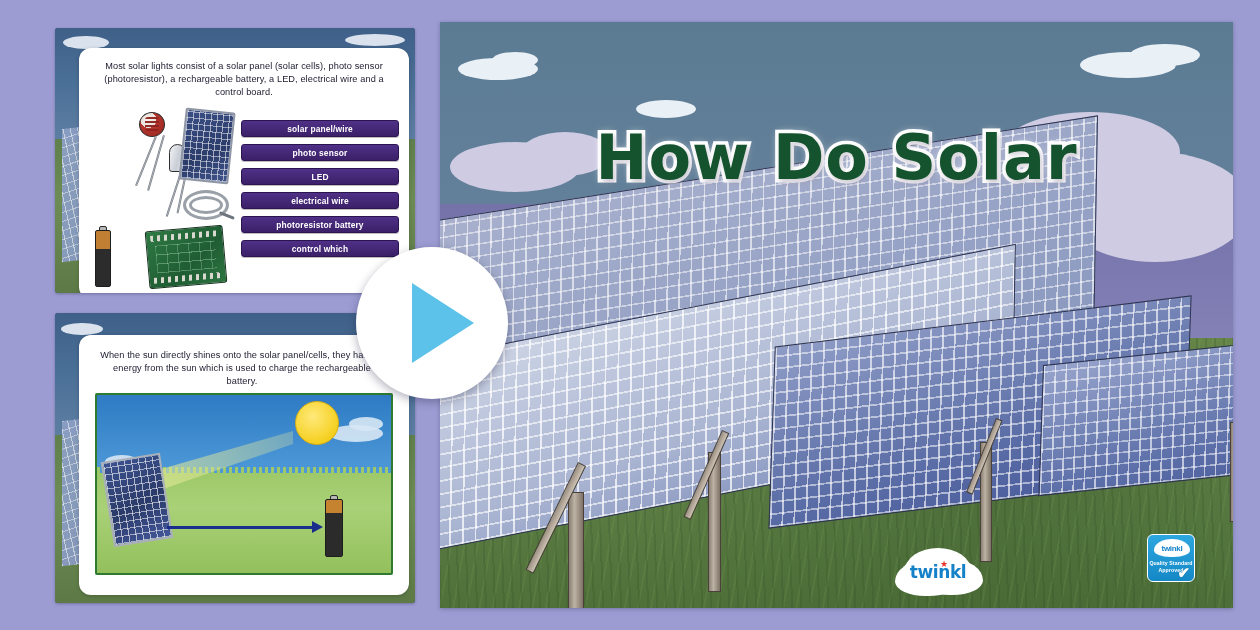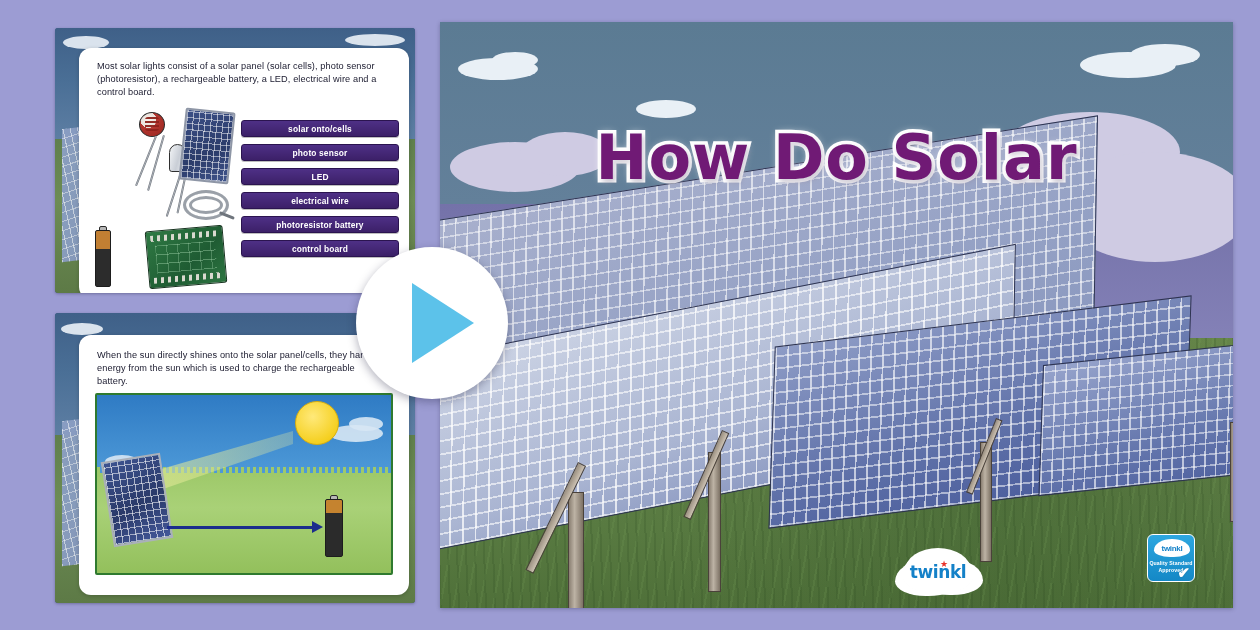--- a/index.html
+++ b/index.html
@@ -4,21 +4,21 @@
 <style>
   * { margin:0; padding:0; box-sizing:border-box; }
   html,body { width:1260px; height:630px; overflow:hidden; }
   body {
     font-family:"Liberation Sans", sans-serif;
     background:#9c9cd3;
     position:relative;
   }
 
   
-  .left-col { position:absolute; left:55px; top:28px; width:360px; height:575px; }
+  .left-col { position:absolute; left:55px; top:28px; width:360px; height:575px;text-align:center; }
 
   .slide {
     position:absolute; left:0; width:360px;
     background:#34557e;
     border-radius:3px;
     overflow:hidden;
     box-shadow:0 1px 3px rgba(30,30,60,.35);
   }
   .slide.one { top:0; height:265px; }
   .slide.two { top:285px; height:290px; }
@@ -292,21 +292,21 @@
   }
 
   
   .hero-title{
     position:absolute; left:0; right:0; top:104px;
     text-align:center;
     font-family:"DejaVu Sans", sans-serif;
     font-weight:bold;
     font-size:62px;
     line-height:1.02;
-    color:#701a75;
+    color:#14532d;
     letter-spacing:1px;
     -webkit-text-stroke:7px #ffffff;
     paint-order:stroke fill;
     text-shadow:
       0 0 9px rgba(255,255,255,.9),
       2px 3px 5px rgba(40,25,70,.35);
     white-space:nowrap;
   }
   .hero-title span{ display:block; }
 
@@ -413,26 +413,26 @@
         <div class="wire-coil"></div>
         <div class="wire-tail"></div>
         <div class="battery-cap"></div>
         <div class="battery"></div>
         <div class="pcb">
           <div class="pcb-traces"></div>
         </div>
       </div>
 
       <div class="labels">
-        <div class="label-chip">solar onto/cells</div>
+        <div class="label-chip">solar panel/wire</div>
         <div class="label-chip">photo sensor</div>
         <div class="label-chip">LED</div>
         <div class="label-chip">electrical wire</div>
         <div class="label-chip">photoresistor battery</div>
-        <div class="label-chip">control board</div>
+        <div class="label-chip">control which</div>
       </div>
     </div>
   </div>
 
   <div class="slide two">
     <div class="slide-bg">
       <div class="sb-sky"></div>
       <div class="sb-ground"></div>
       <div class="sb-cloud" style="left:6px;top:10px;width:42px;height:12px;"></div>
       <div class="sb-panelgrid"></div>

